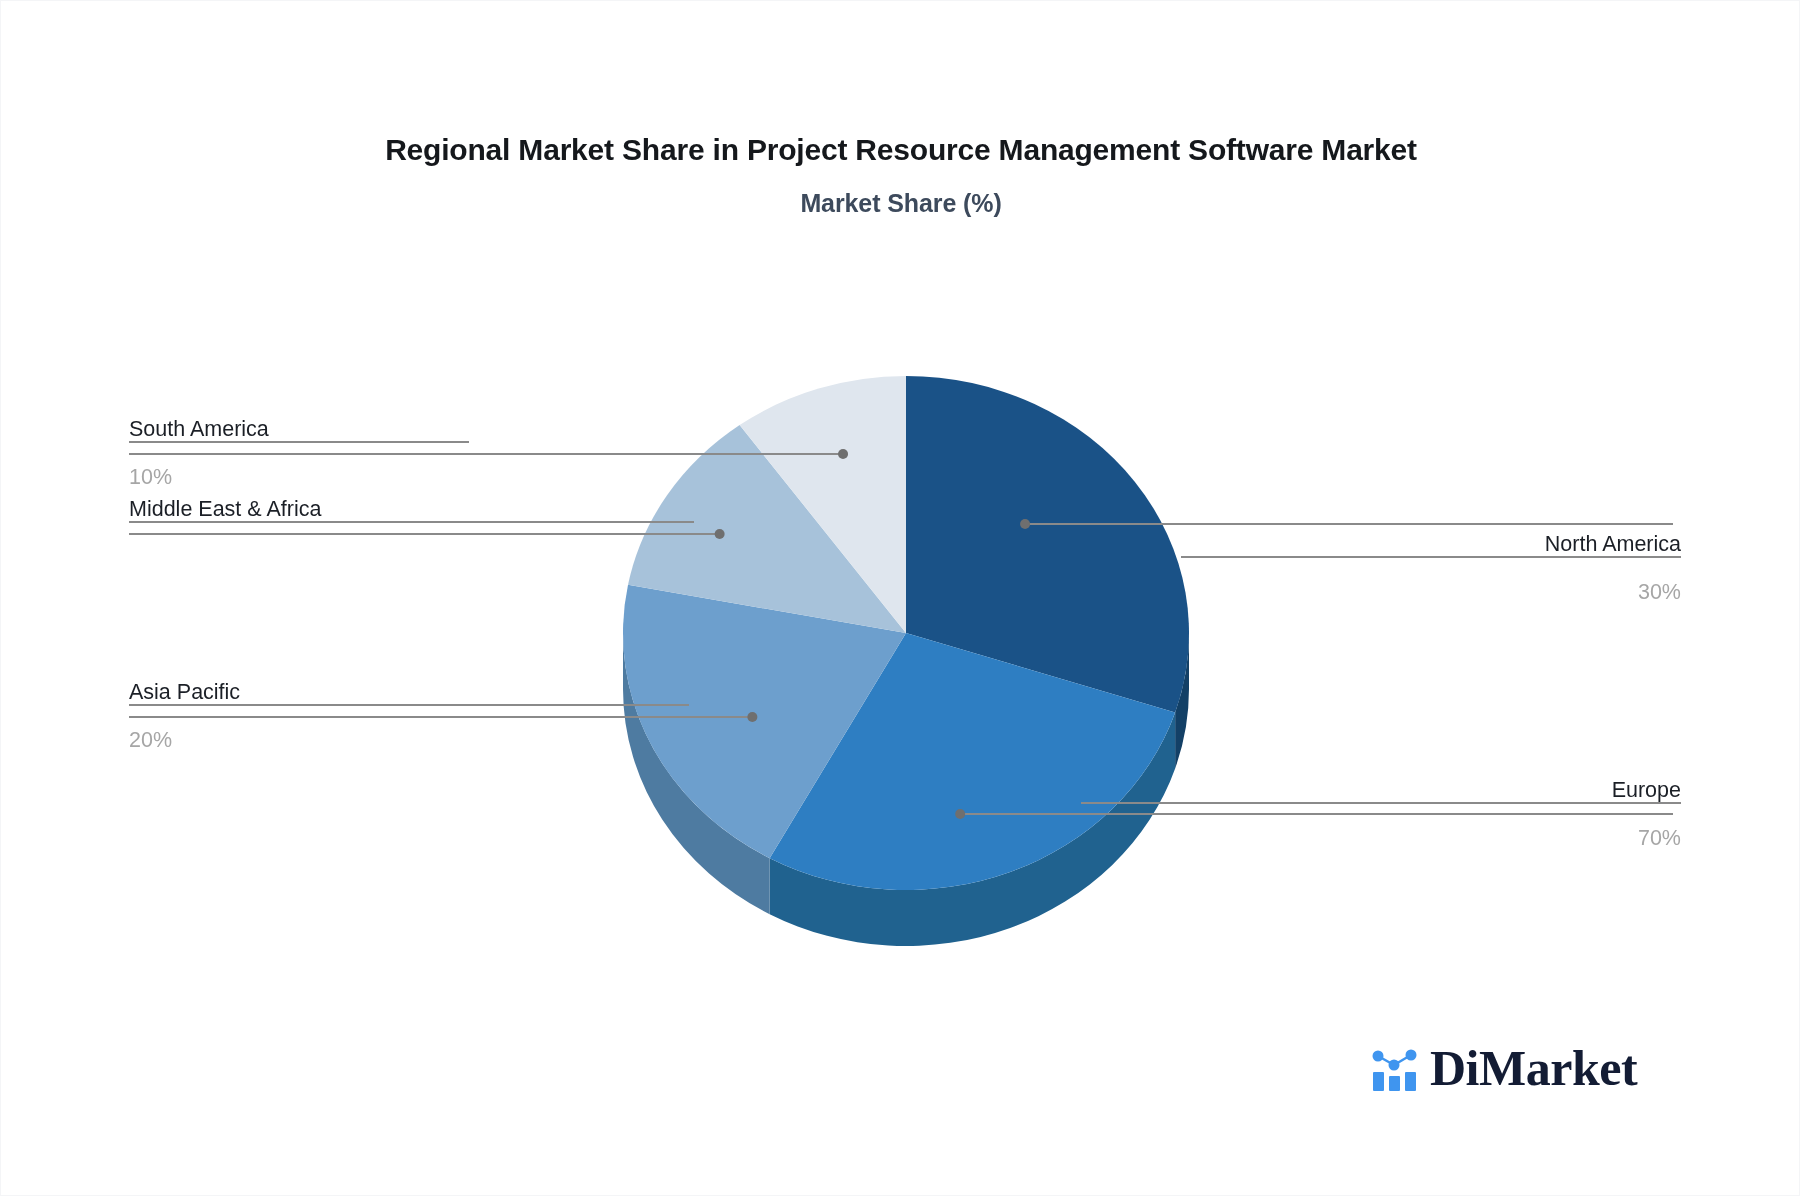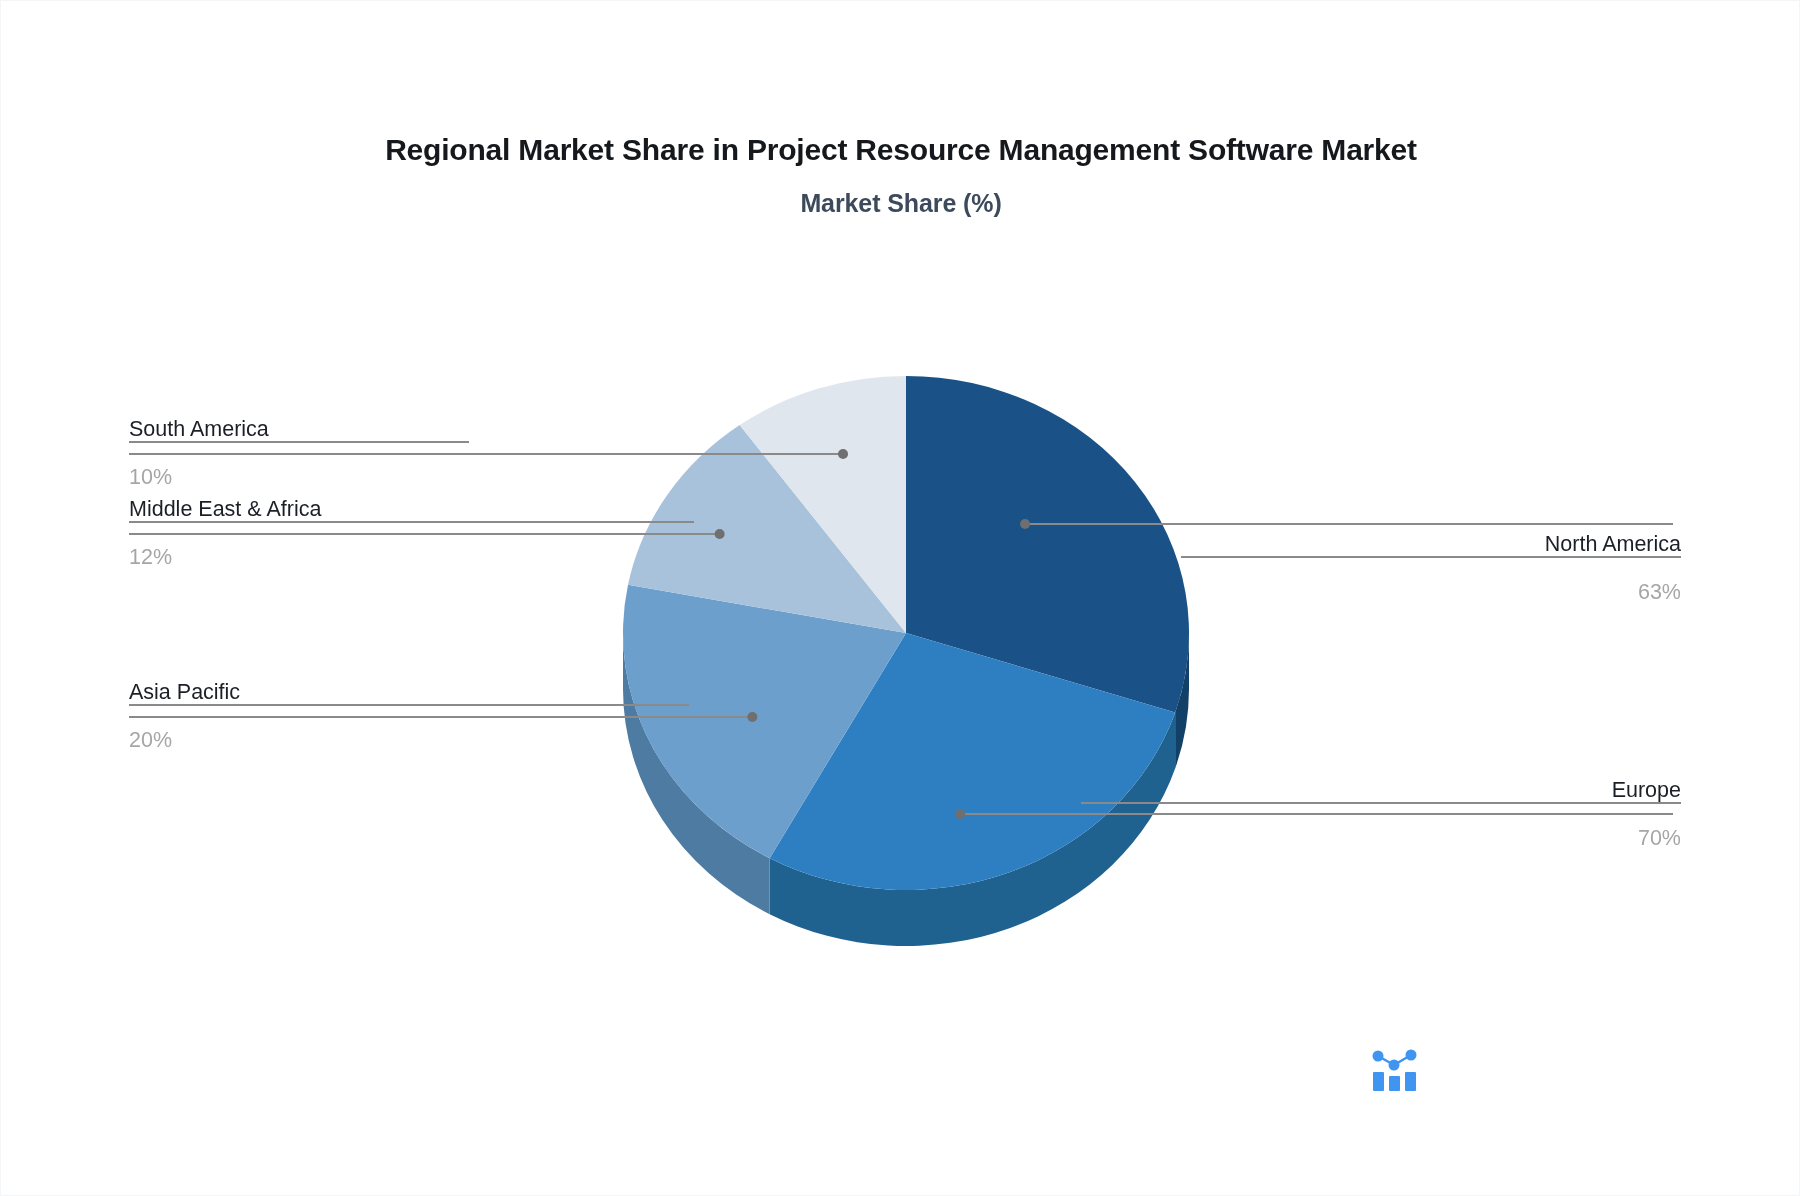--- a/index.html
+++ b/index.html
@@ -143,47 +143,47 @@
 
   <div class="callout left" style="left:128px; top:418px; width:340px;">
     <span class="c-name">South America</span>
     <span class="c-rule"></span>
     <span class="c-value">10%</span>
   </div>
 
   <div class="callout left" style="left:128px; top:498px; width:565px;">
     <span class="c-name">Middle East &amp; Africa</span>
     <span class="c-rule"></span>
-    <span class="c-value">12%</span>
   </div>
 
   <div class="callout left" style="left:128px; top:681px; width:560px;">
     <span class="c-name">Asia Pacific</span>
     <span class="c-rule"></span>
     <span class="c-value">20%</span>
   </div>
 
   <div class="callout right" style="left:1180px; top:489px; width:500px;margin-top:44px;">
     <span class="c-name">North America</span>
     <span class="c-rule"></span>
-    <span class="c-value">63%</span>
+    <span class="c-value">30%</span>
   </div>
 
   <div class="callout right" style="left:1080px; top:779px; width:600px;">
     <span class="c-name">Europe</span>
     <span class="c-rule"></span>
     <span class="c-value">70%</span>
   </div>
 
   <div id="logo">
     <svg id="logo-mark" width="52" height="50" viewBox="0 0 52 50">
       <line x1="9" y1="13" x2="25" y2="22" stroke="#3f95ef" stroke-width="2.5"></line>
       <line x1="25" y1="22" x2="42" y2="12" stroke="#3f95ef" stroke-width="2.5"></line>
       <circle cx="9" cy="13" r="5.5" fill="#3f95ef"></circle>
       <circle cx="25" cy="22" r="5.5" fill="#3f95ef"></circle>
       <circle cx="42" cy="12" r="5.5" fill="#3f95ef"></circle>
       <rect x="4" y="29" width="11" height="19" rx="1" fill="#3f95ef"></rect>
       <rect x="20" y="33" width="11" height="15" rx="1" fill="#3f95ef"></rect>
       <rect x="36" y="29" width="11" height="19" rx="1" fill="#3f95ef"></rect>
     </svg>
+    <span id="logo-text">DiMarket</span>
   </div>
 
 </div>
 
 </body></html>

